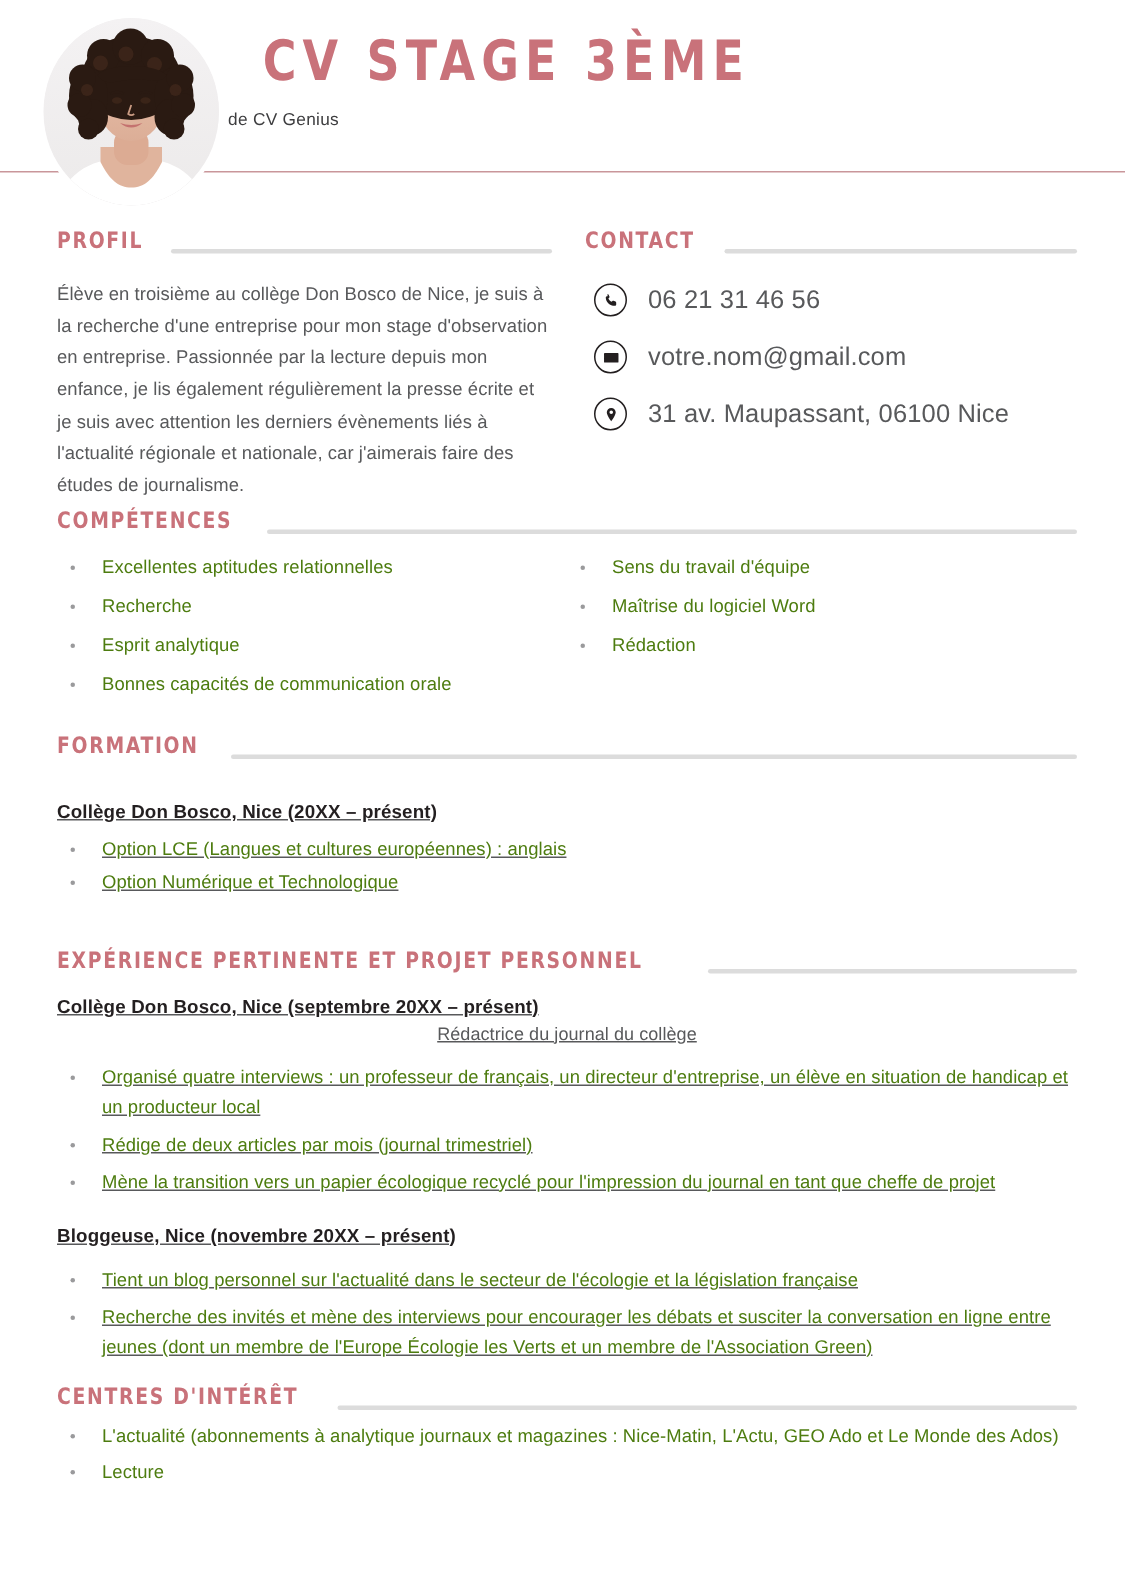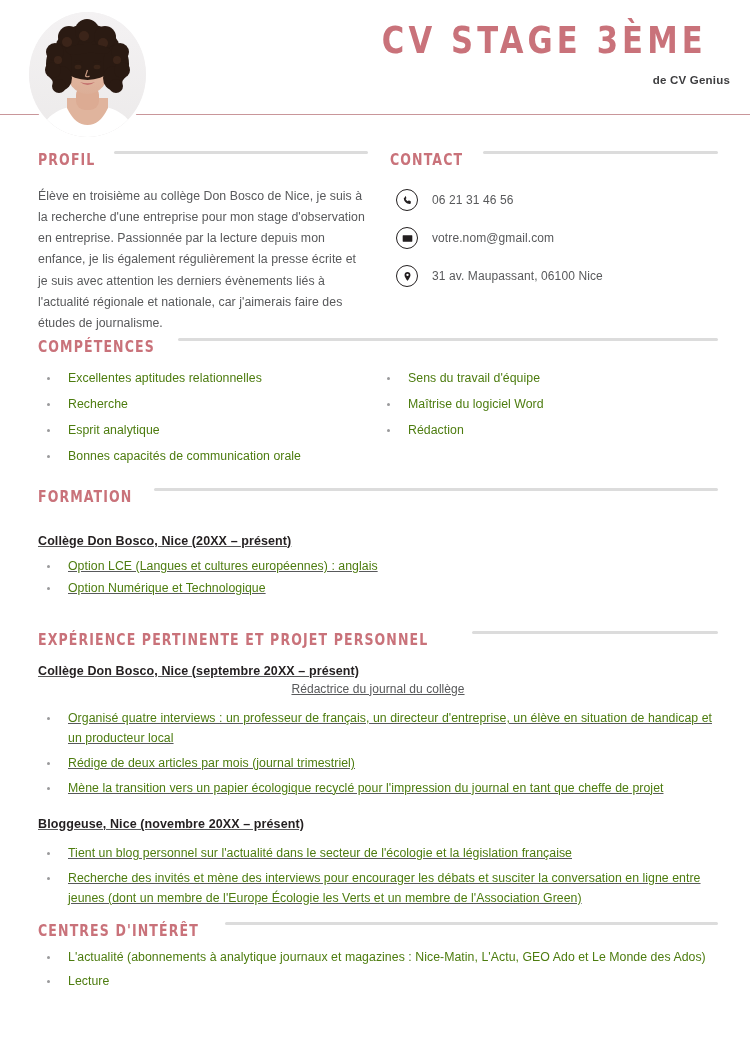--- a/index.html
+++ b/index.html
@@ -26,41 +26,41 @@
   }
 
   
   .header {
     position: relative;
     height: 122px;
     padding-left: 152px;
     padding-right: 20px;
   }
   .header-inner {
-    text-align: right;
+    text-align: left;
     padding-top: 22px;
   }
   .cv-title {
     font-family: "DejaVu Sans Condensed", "Liberation Sans Narrow", "Liberation Sans", sans-serif;
     font-weight: 700;
     font-size: 37px;
     letter-spacing: 4.5px;
     color: #c9727a;
     line-height: 1.05;
     margin: 0;
     white-space: nowrap;
     transform: scaleX(0.92);
     transform-origin: center;
   }
   .cv-subtitle {
     margin: 13px 0 0 0;
     font-size: 11.5px;
     color: #3d3d3f;
     letter-spacing: 0.2px;
-    font-weight: 700;
+    font-weight: 400;
   }
   .header-rule {
     position: absolute;
     left: 0;
     right: 0;
     top: 114px;
     height: 1px;
     background: #c9969a;
   }
 
@@ -88,21 +88,21 @@
   .two-col {
     display: flex;
     gap: 0;
   }
   .col-left  { width: 352px; padding-right: 22px; }
   .col-right { width: 328px; }
 
   
   .section-head {
     display: flex;
-    align-items: flex-start;
+    align-items: flex-end;
     gap: 14px;
     margin: 0;
   }
   .section-head h2 {
     font-family: "DejaVu Sans Condensed", "Liberation Sans Narrow", "Liberation Sans", sans-serif;
     font-weight: 700;
     font-size: 15px;
     letter-spacing: 1.2px;
     color: #c9727a;
     margin: 0;
@@ -145,21 +145,21 @@
     flex: 0 0 22px;
     border-radius: 50%;
     border: 1.6px solid #231f20;
     display: flex;
     align-items: center;
     justify-content: center;
     background: #ffffff;
   }
   .contact-icon svg { display: block; }
   .contact-text {
-    font-size: 12px;
+    font-size: 17px;
     color: #58595b;
     letter-spacing: 0.1px;
     line-height: 1.2;
   }
 
   
   ul.bullets {
     margin: 7px 0 0 0;
     padding: 0;
     list-style: none;

